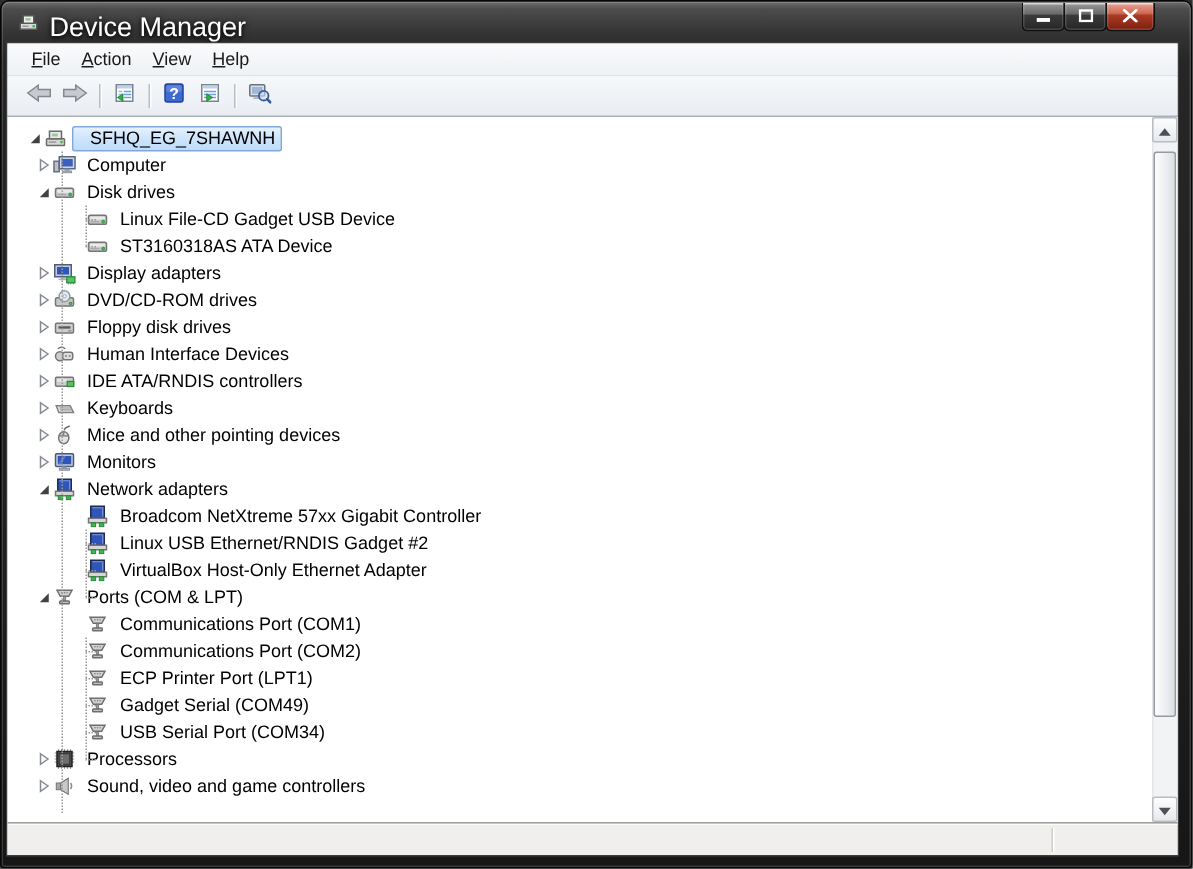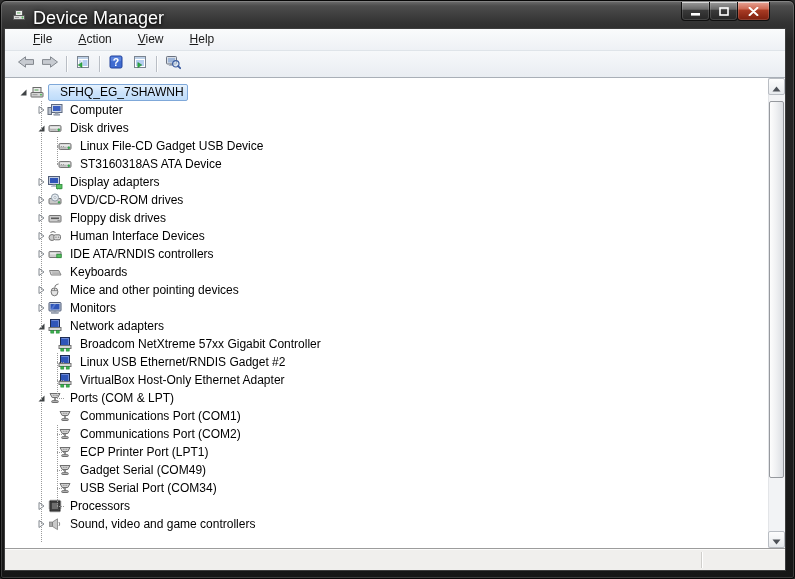--- a/index.html
+++ b/index.html
@@ -28,35 +28,35 @@
     background:linear-gradient(180deg,#e8a496 0%,#ce6a54 38%,#a93b24 46%,#7c1f0e 100%); }
 
   
   .client { position:absolute; left:4px; top:28px; width:780px; bottom:8px;
     background:#fff; display:flex; flex-direction:column;
     box-shadow:0 0 0 1px #3d3d3d; }
 
   .menubar { height:22px; flex:0 0 22px; display:flex; align-items:center; padding-left:9px;
     background:linear-gradient(180deg,#fafbfc,#eef1f5);
     border-bottom:1px solid #dfe4e9; }
-  .menu-item { font-size:12px; color:#1a1a1a; padding:2px 7px 3px 7px; cursor:default;margin-left:12px; }
+  .menu-item { font-size:12px; color:#1a1a1a; padding:2px 7px 3px 7px; cursor:default; }
   .menu-item .ul { text-decoration:underline; }
 
   .toolbar { height:27px; flex:0 0 27px; display:flex; align-items:center; padding-left:9px;
     background:linear-gradient(180deg,#f6f8fa,#e9edf2);
     border-bottom:1px solid #a9afb7; }
   .tbtn { width:24px; height:22px; display:flex; align-items:center; justify-content:center; border-radius:2px; }
   .tsep { width:1px; height:16px; background:#b9bec5; box-shadow:1px 0 0 #fdfdfd; margin:0 4px; }
 
   
   .treepane { position:relative; flex:1 1 auto; background:#fff; overflow:hidden; }
   .tree-rows { position:absolute; left:0; top:5px; right:17px; }
   .tree-row { height:18px; display:flex; align-items:center; white-space:nowrap; font-size:12px; color:#000; position:relative; }
   .tree-row.lvl0 { padding-left:12px; }
-  .tree-row.lvl1 { padding-left:30px; }
+  .tree-row.lvl1 { padding-left:18px; }
   .tree-row.lvl2 { padding-left:52px; }
   .twisty { width:12px; height:12px; flex:0 0 12px; display:flex; align-items:center; justify-content:center; }
   .dev-icon { width:16px; height:16px; flex:0 0 16px; margin-right:3px; }
   .row-label { padding:1px 3px; border:1px solid transparent; line-height:13px; }
   .row-label.sel { background:linear-gradient(180deg,#e6f2fd 0%,#cfe5fc 45%,#bedcfa 100%);
     border:1px solid #7fa8d9; border-radius:2px;padding-left:11px; }
   .tree-lines { position:absolute; left:0; top:0; width:100%; height:100%; pointer-events:none; }
   .vline { position:absolute; width:0; border-left:1px dotted #9a9a9a; }
   .hstub { position:absolute; height:0; border-top:1px dotted #9a9a9a; }
 

